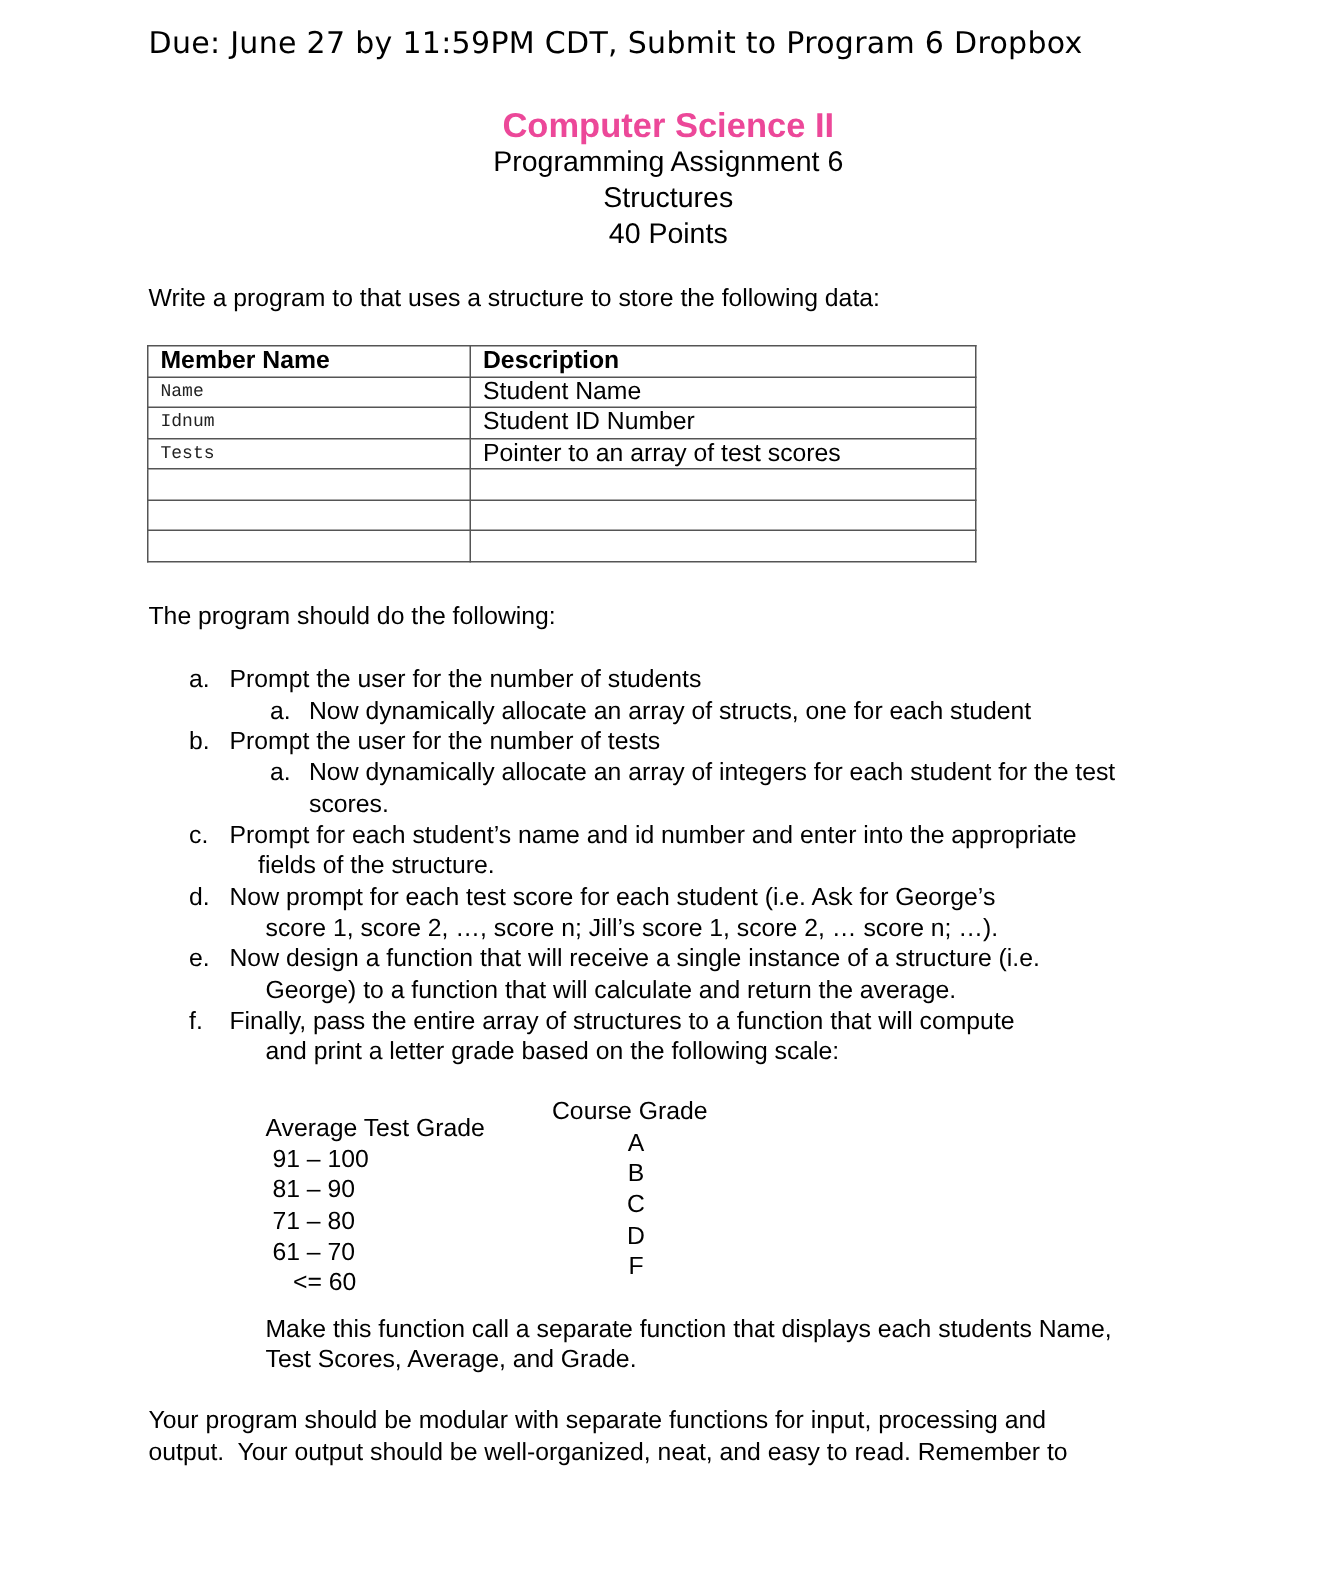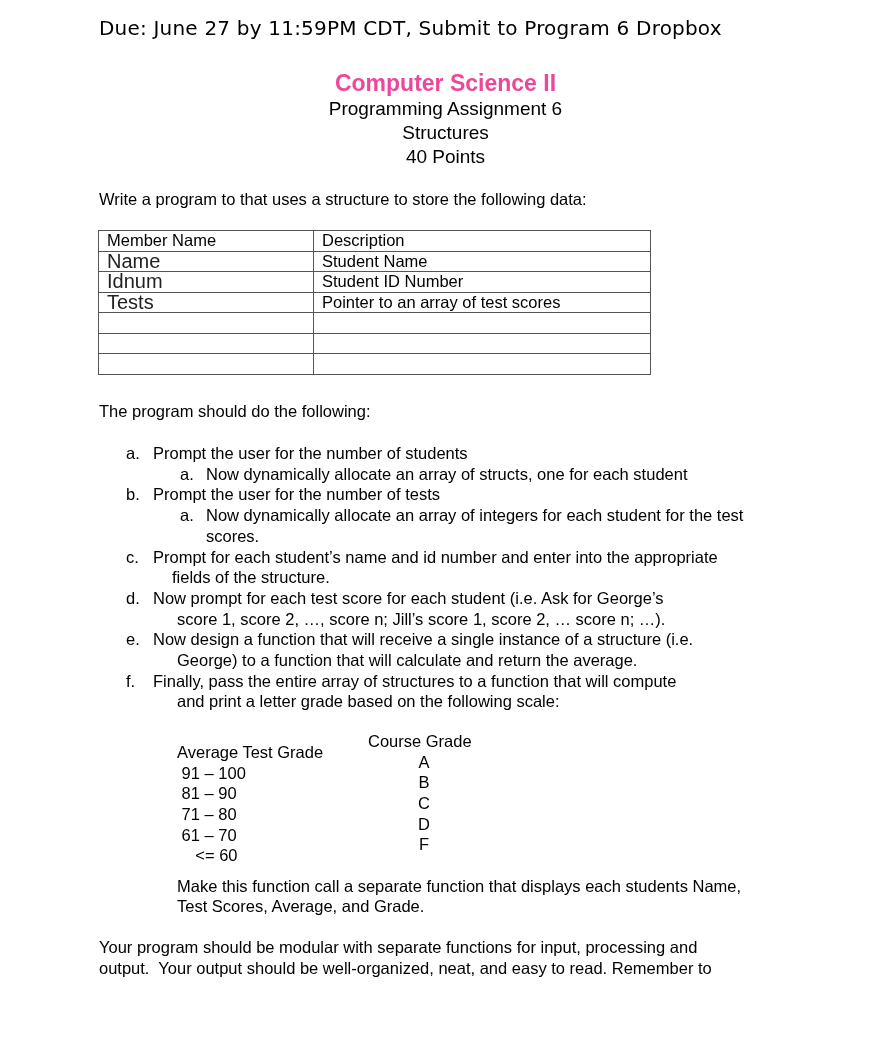--- a/index.html
+++ b/index.html
@@ -6,22 +6,22 @@
   body { width: 891px; height: 1060px; position: relative; overflow: hidden; color: #000; }
   .due { position: absolute; left: 99px; top: 16px; font-family: "DejaVu Sans", sans-serif; font-size: 20px; letter-spacing: 0.2px; white-space: nowrap; text-align: center; }
   .header { position: absolute; left: 0; width: 891px; top: 70px; text-align: center; font-family: "Liberation Sans", sans-serif; }
   .course { color: #ec4899; font-weight: bold; font-size: 23px; line-height: 27px; }
   .hline { font-size: 19px; line-height: 24px; }
   .p { position: absolute; left: 99px; font-family: "Liberation Sans", sans-serif; font-size: 16.5px; line-height: 20.5px; white-space: nowrap; }
   table.members { position: absolute; left: 98px; top: 230px; border-collapse: collapse; font-family: "Liberation Sans", sans-serif; }
   table.members td { border: 1px solid #555; height: 19.5px; padding: 0 0 0 8px; font-size: 16.5px; line-height: 19px; vertical-align: top; }
   table.members td.c1 { width: 206px; }
   table.members td.c2 { width: 328px; }
-  table.members .th { font-weight: normal; }
-  table.members .mono { font-family: Liberation Sans, sans-serif; font-size: 20px; color: #222; }
+  table.members .th { font-weight: bold; }
+  table.members .mono { font-family: Liberation Mono, monospace; font-size: 12px; color: #222; }
   .list { position: absolute; left: 0; top: 443px; font-family: "Liberation Sans", sans-serif; font-size: 16.5px; line-height: 20.7px; }
   .li { position: absolute; white-space: nowrap; }
   .scale { position: absolute; left: 177px; top: 731px; font-family: "Liberation Sans", sans-serif; font-size: 16.5px; line-height: 20.7px; }
   .scale .row { position: relative; height: 20.7px; white-space: nowrap; }
   .scale .c1 { position: absolute; left: 0; margin-top: 11px; }
   .scale .c2 { position: absolute; left: 191px; width: 112px; text-align: center; }
 </style>
 </head>
 <body>
 

